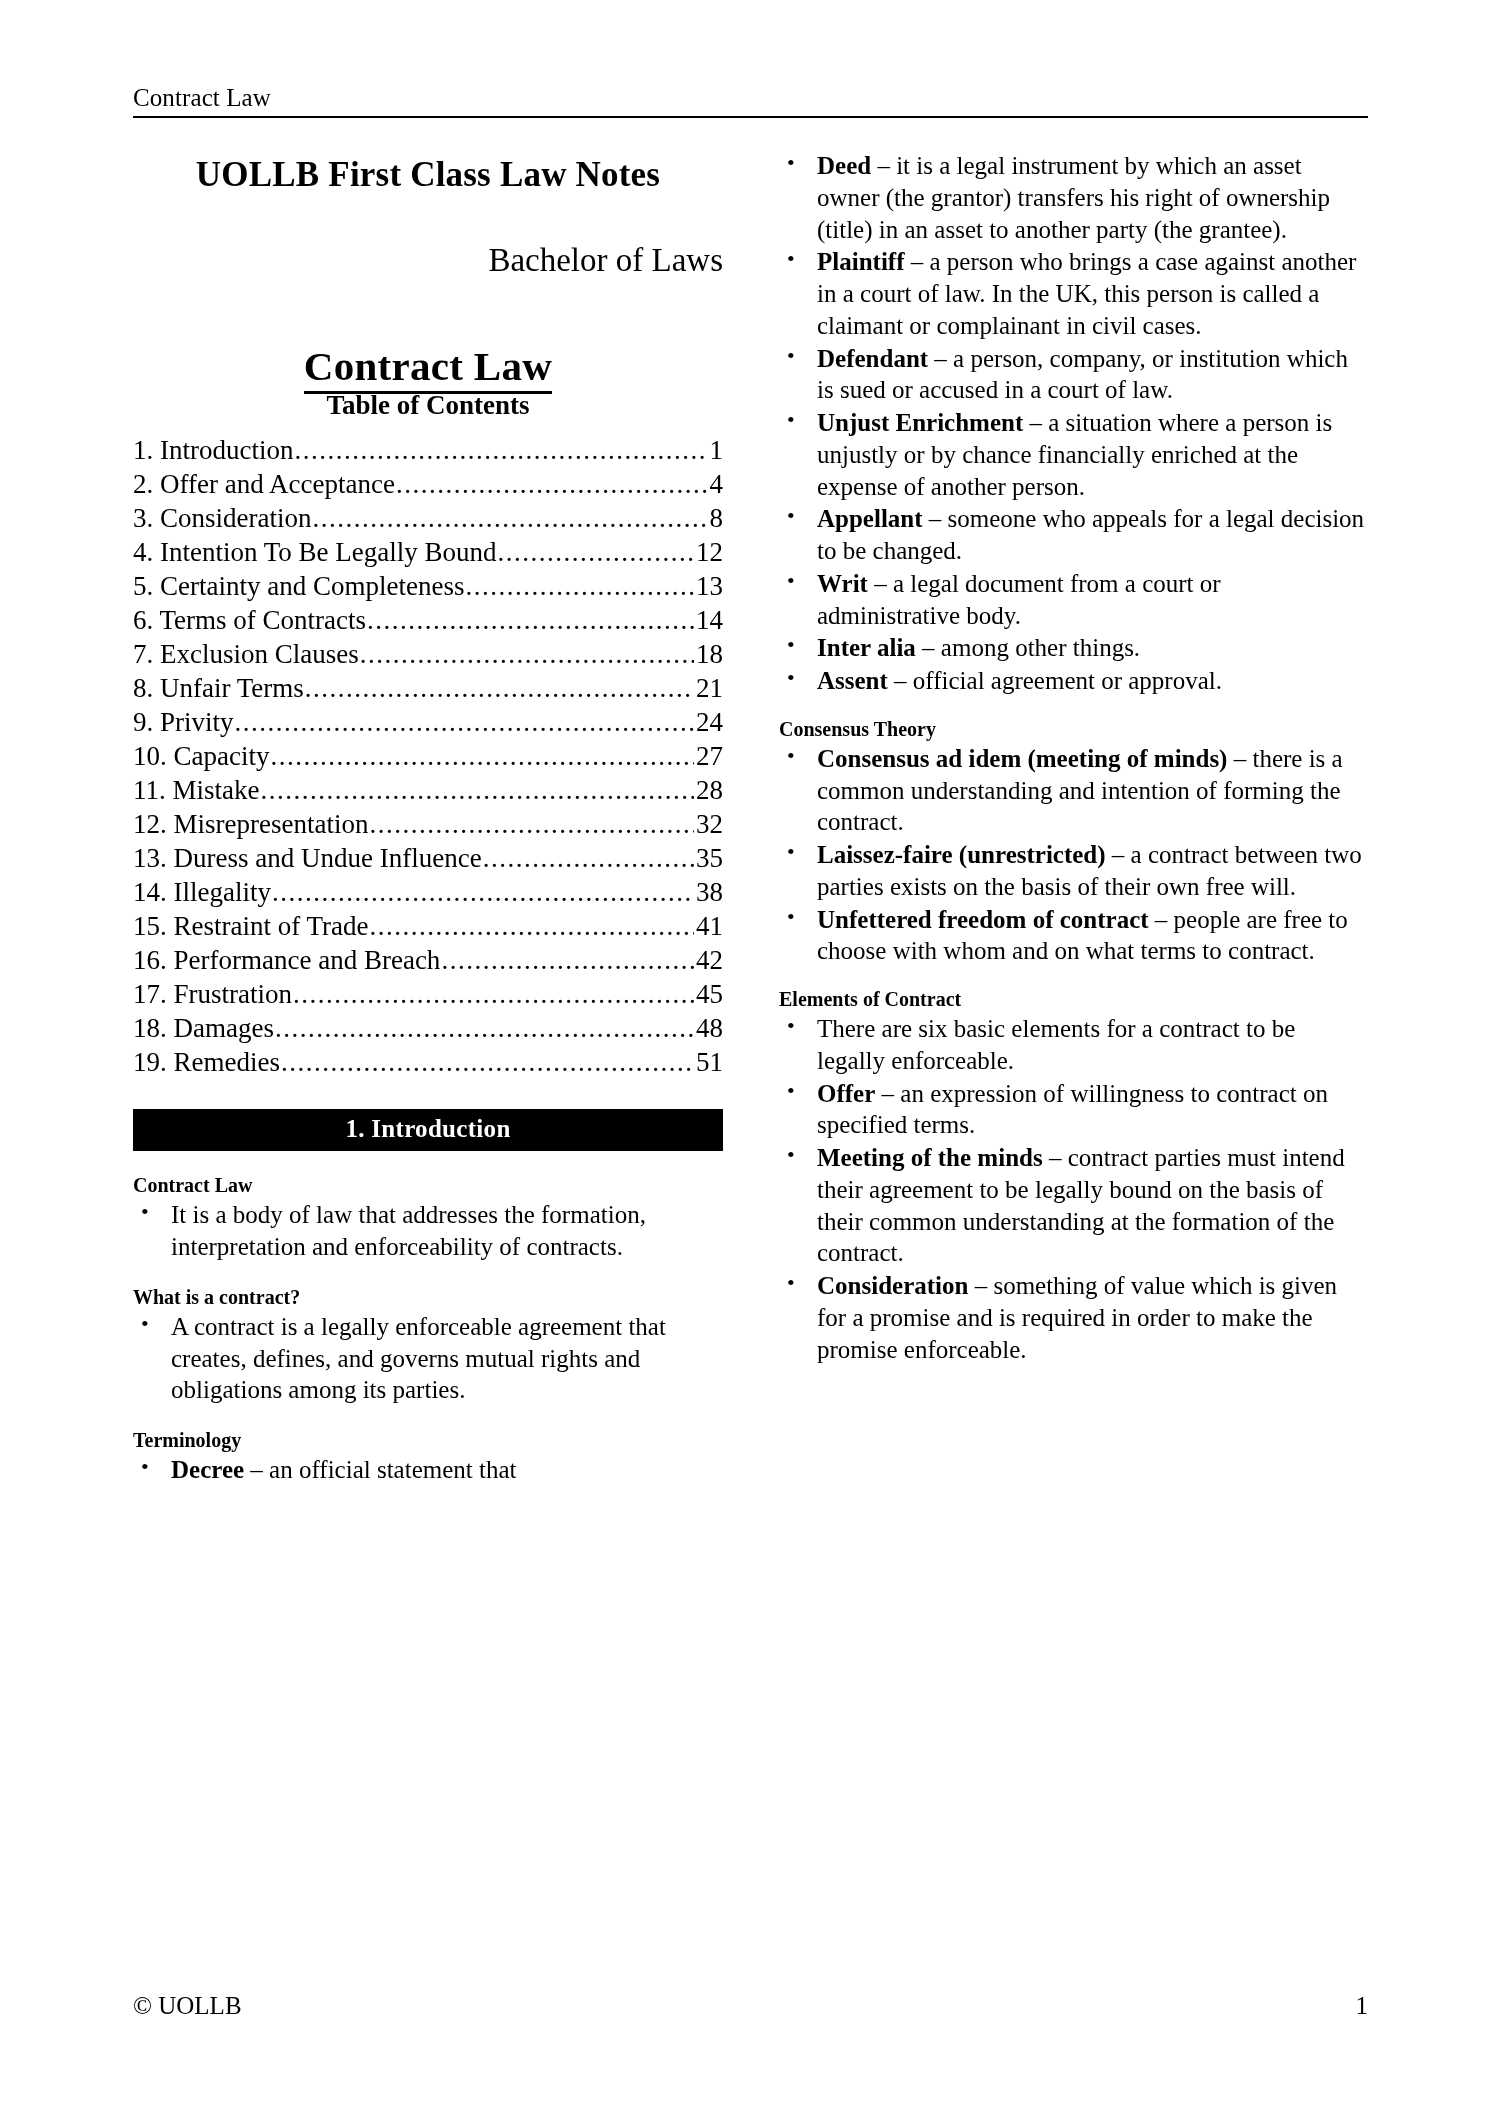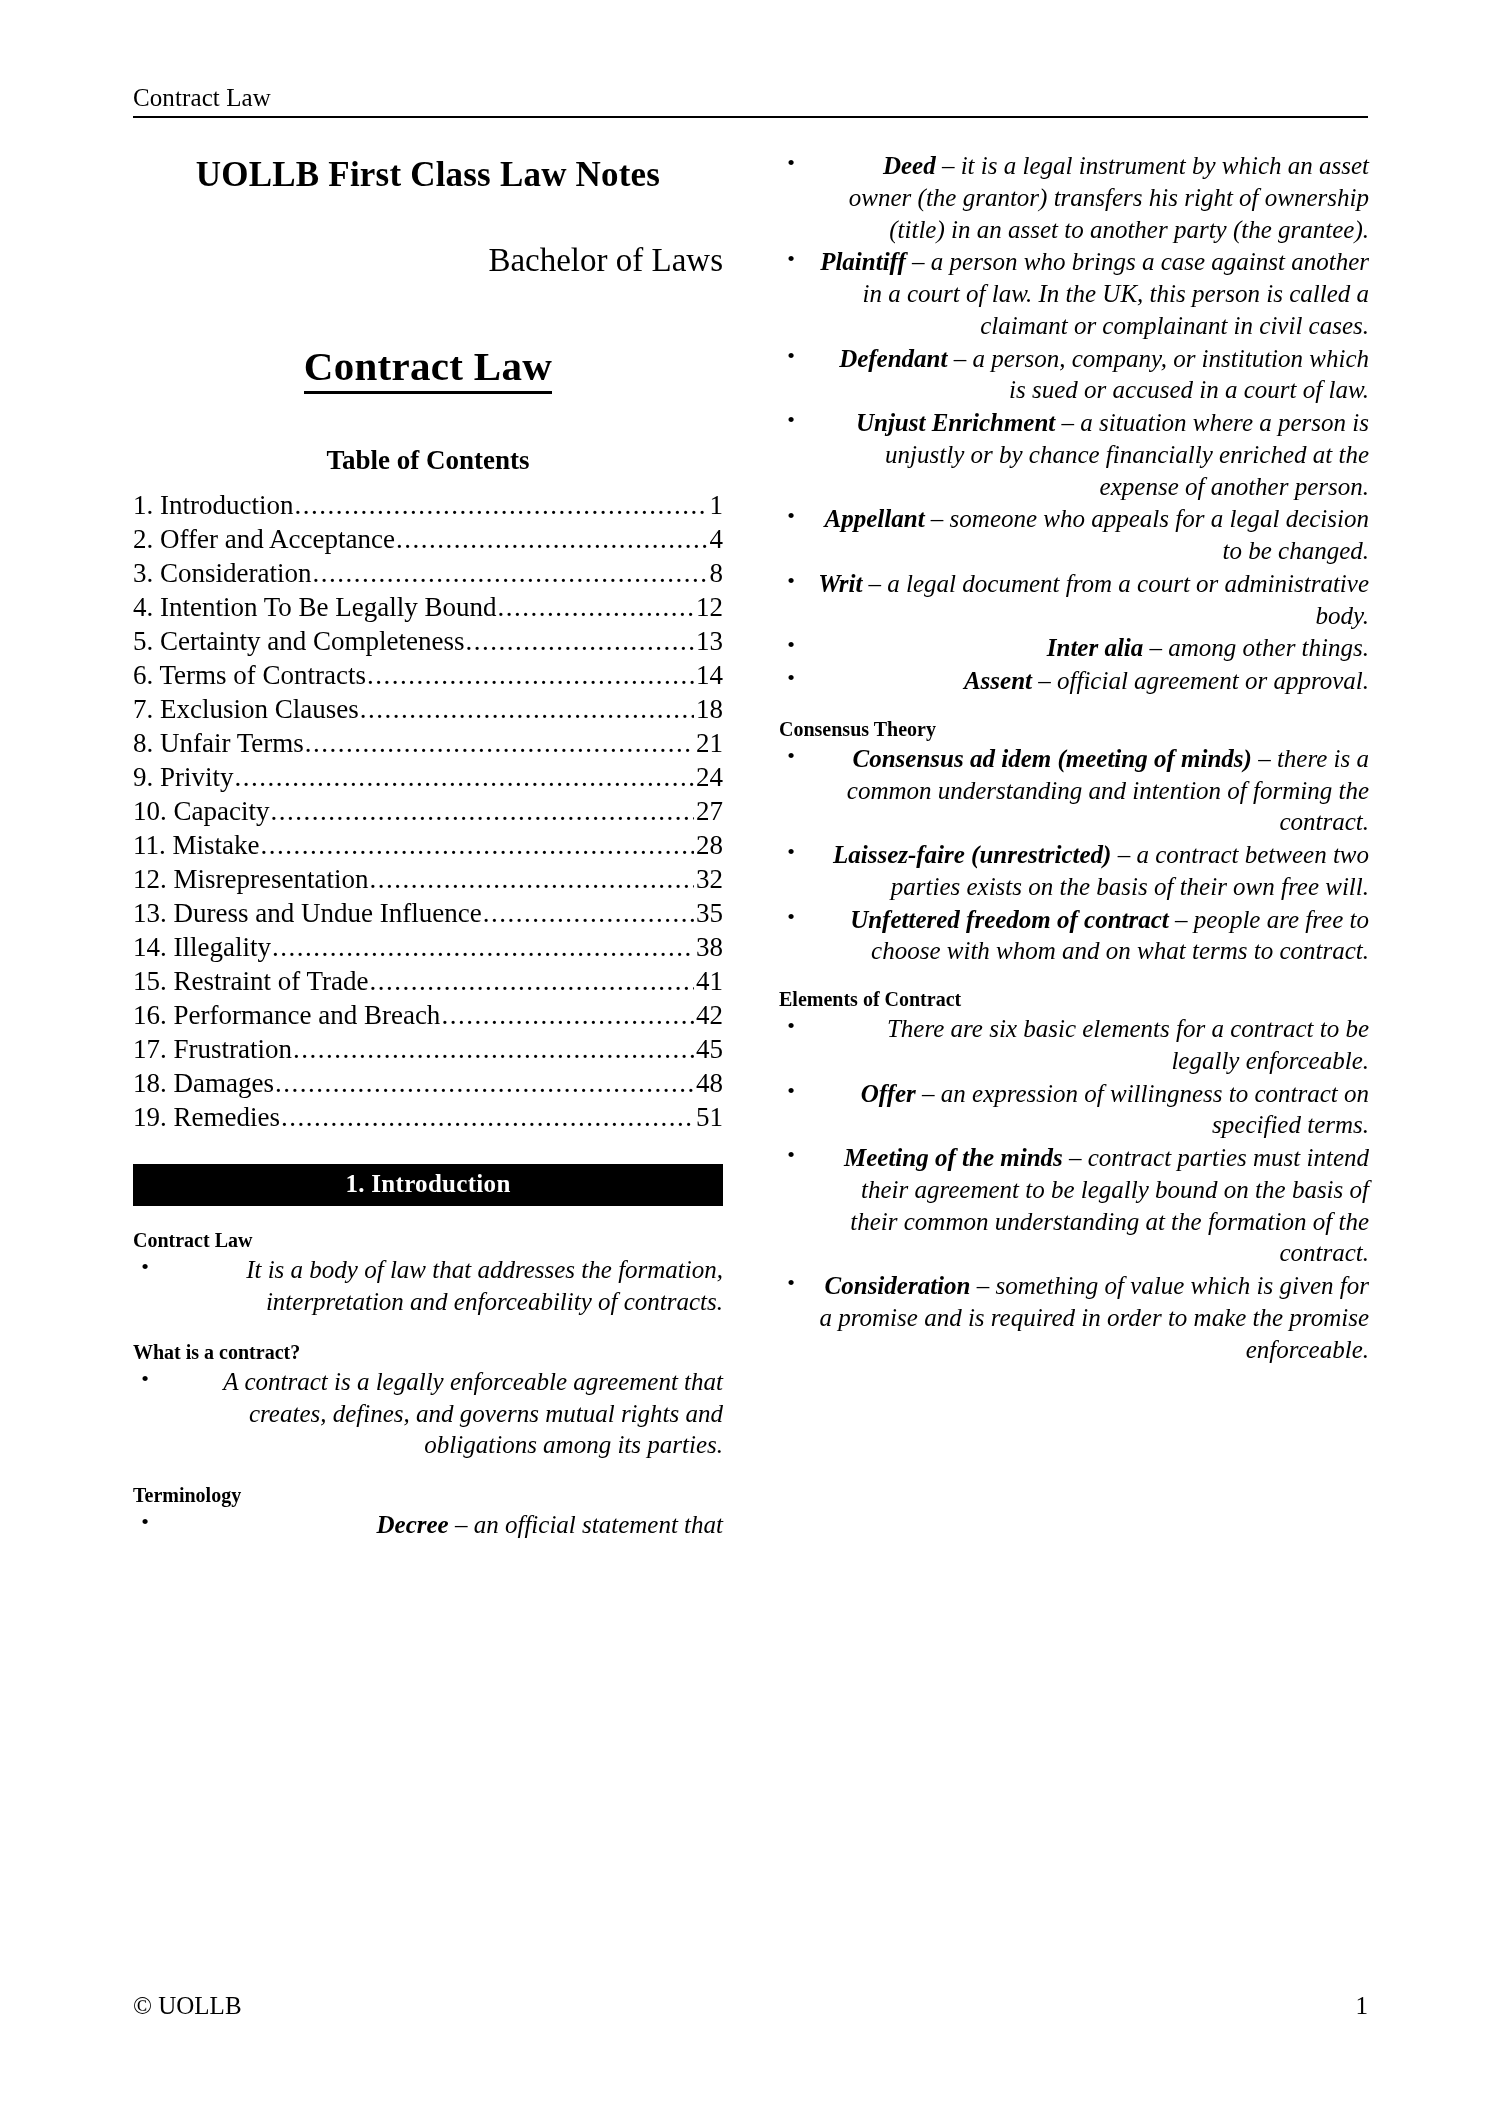--- a/index.html
+++ b/index.html
@@ -81,21 +81,20 @@
   .cover-main span {
     border-bottom: 3px solid #000;
     padding-bottom: 2px;
   }
 
   
   .toc-head {
     text-align: center;
     font-weight: bold;
     font-size: 27px;
-    margin-top: 55px;
     margin-bottom: 12px;
   }
   .toc-list {
     margin: 0;
     padding: 0;
     list-style: none;
   }
   .toc-row {
     display: flex;
     align-items: baseline;
@@ -139,22 +138,21 @@
     margin: 0;
     padding: 0;
     list-style: none;
   }
   ul.bullets > li {
     position: relative;
     padding-left: 38px;
     font-size: 25px;
     line-height: 1.27;
     margin-bottom: 1px;
-    text-align: right;
-    font-style: italic;
+    text-align: left;
   }
   ul.bullets > li::before {
     content: "\2022";
     position: absolute;
     left: 8px;
     top: -1px;
     font-size: 22px;
   }
   .term { font-weight: bold; }
 

